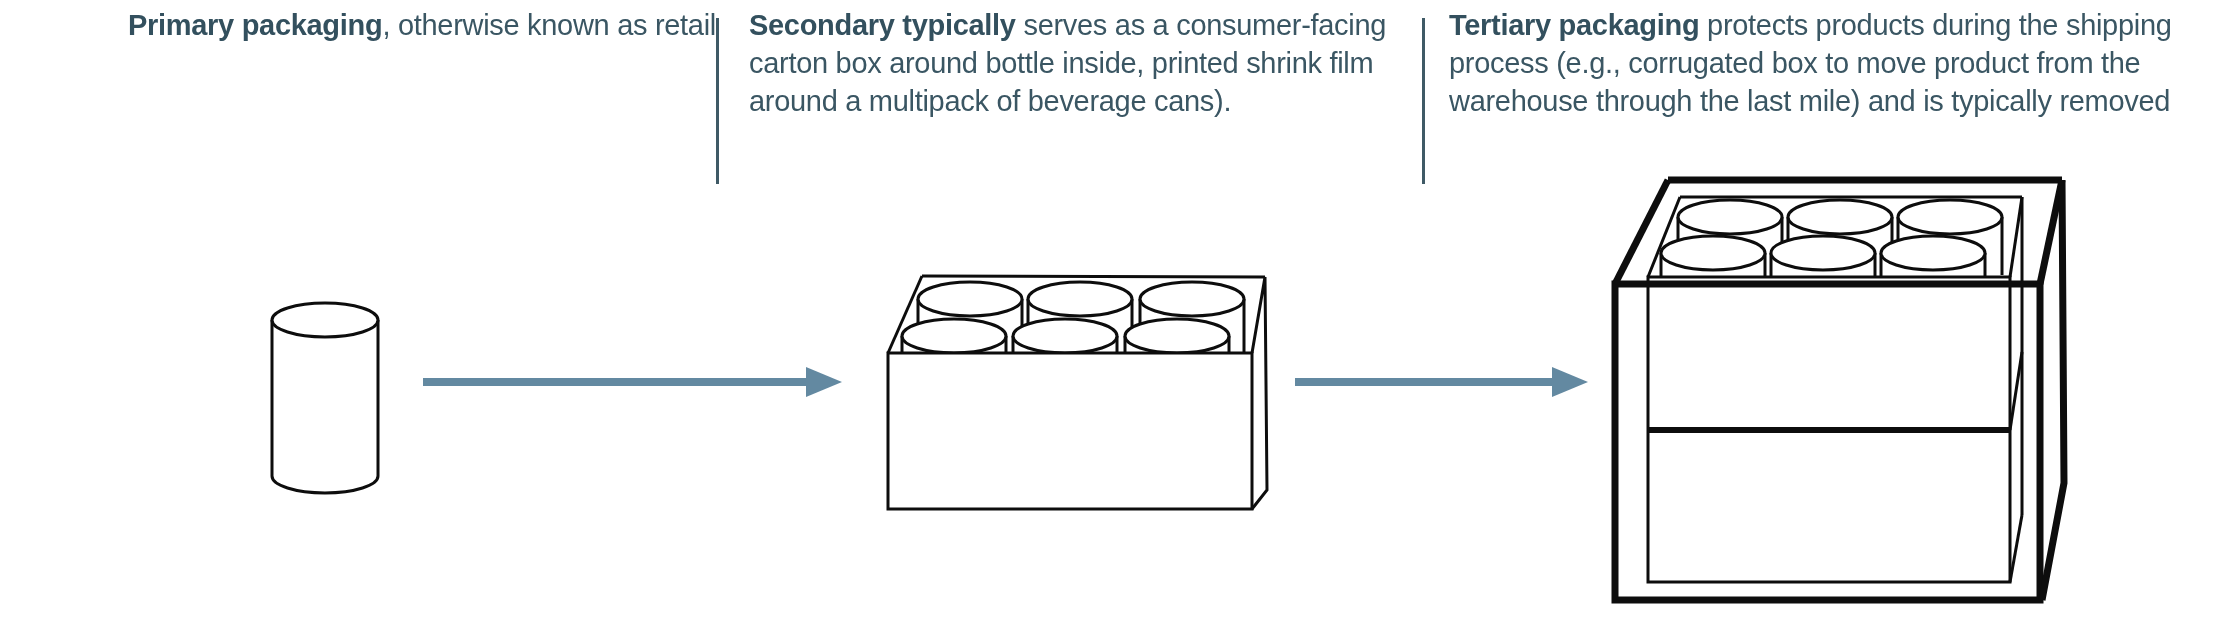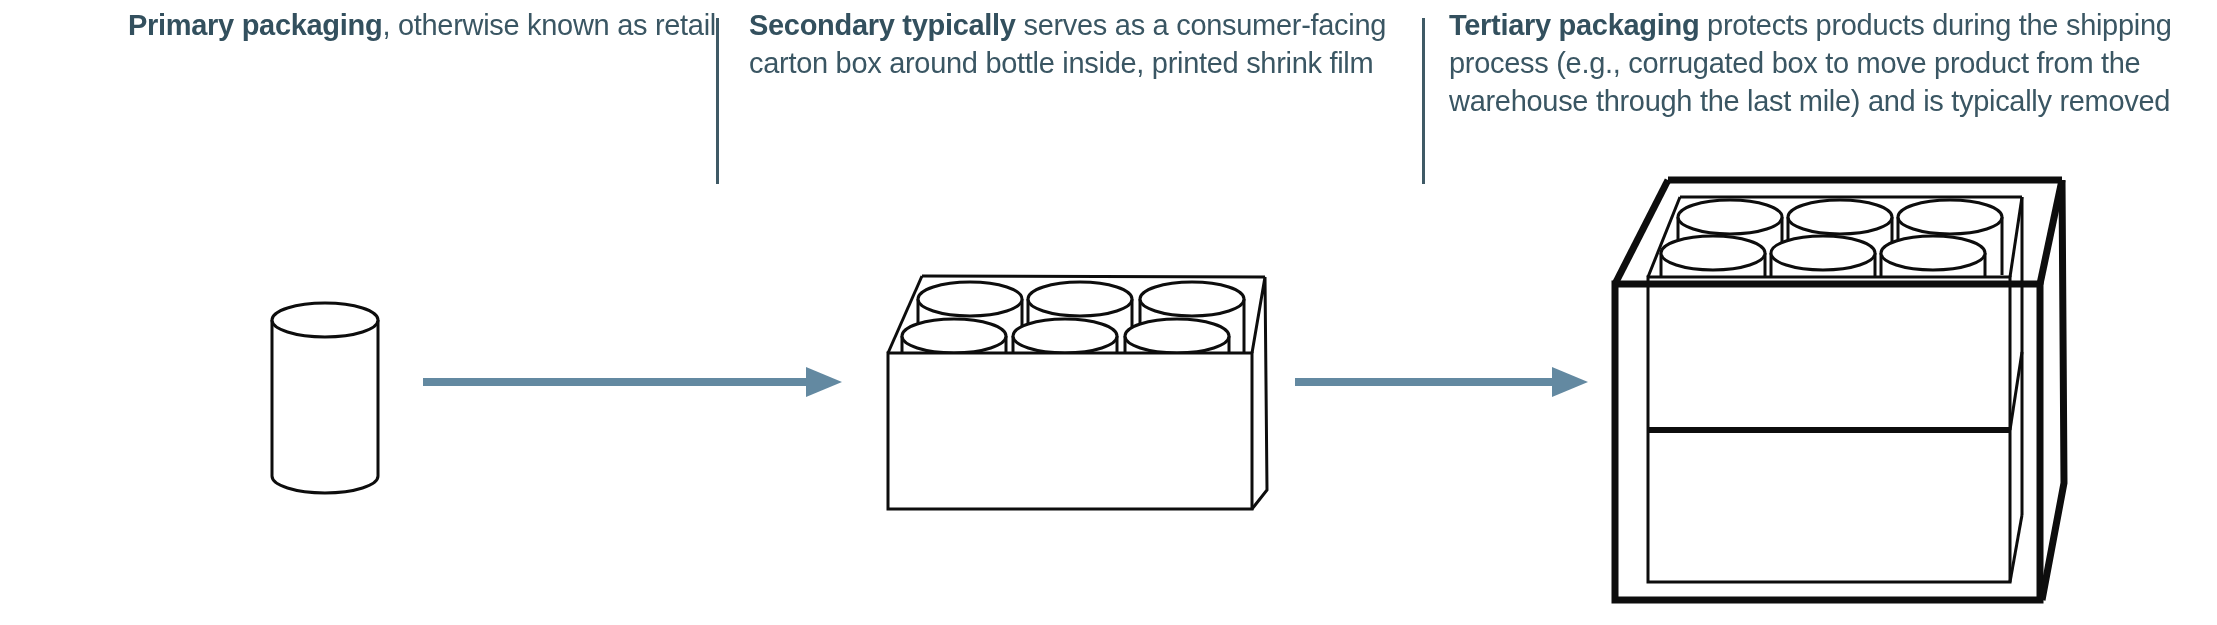--- a/index.html
+++ b/index.html
@@ -48,20 +48,21 @@
 
 <div class="col" style="left:16px;width:700px;text-align:right;">
   <div class="line"><b>Primary packaging</b><span>, otherwise known as retail</span></div>
 </div>
 
 <div class="vdivider" style="left:716px;"></div>
 
 <div class="col" style="left:749px;width:670px;">
   <div class="line"><b>Secondary typically</b><span> serves as a consumer-facing</span></div>
   <div class="line">carton box around bottle inside, printed shrink film</div>
+  <div class="line">around a multipack of beverage cans).</div>
 </div>
 
 <div class="vdivider" style="left:1422px;"></div>
 
 <div class="col" style="left:1449px;width:766px;">
   <div class="line"><b>Tertiary packaging</b><span> protects products during the shipping</span></div>
   <div class="line">process (e.g., corrugated box to move product from the</div>
   <div class="line">warehouse through the last mile) and is typically removed</div>
 </div>
 

